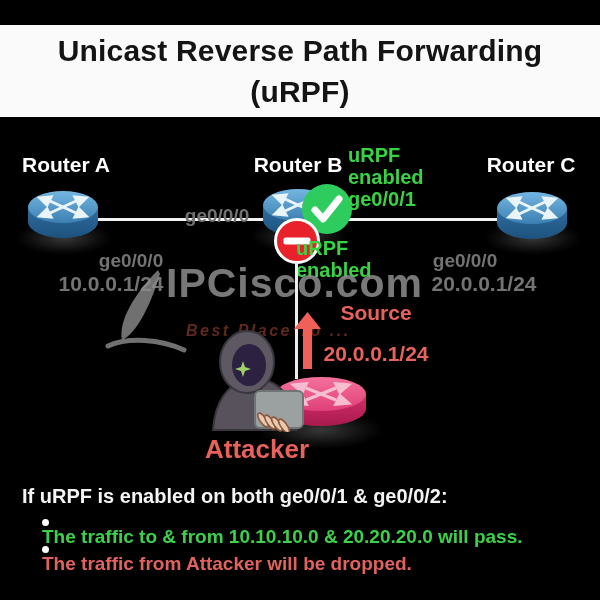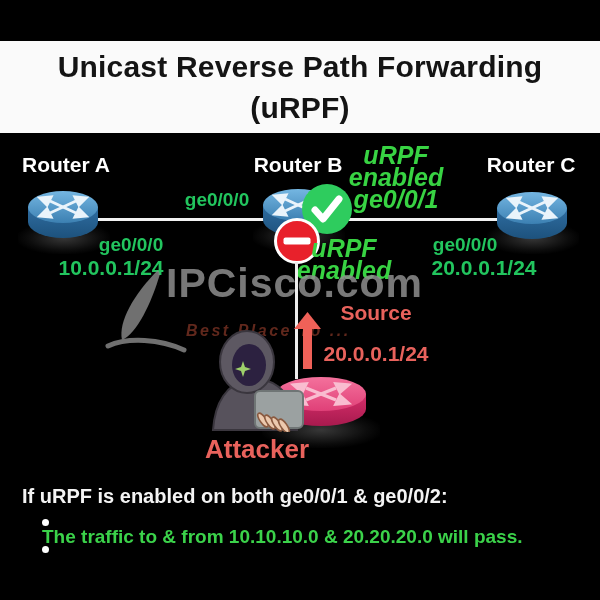--- a/index.html
+++ b/index.html
@@ -3,35 +3,35 @@
 <meta charset="utf-8">
 <style>
   html,body{margin:0;padding:0;background:#000;}
   .canvas{position:relative;width:600px;height:600px;background:#000;overflow:hidden;
           font-family:"Liberation Sans",sans-serif;font-weight:bold;}
   .abs{position:absolute;}
   .ctr{text-align:center;}
 
   
   .banner{top:25px;left:0;width:600px;height:92px;background:#fafafa;
-          display:flex;flex-direction:column;justify-content:center;align-items:center;margin-top:16px;}
+          display:flex;flex-direction:column;justify-content:center;align-items:center;}
   .banner .t{color:#141414;font-size:30px;line-height:41px;letter-spacing:.2px;}
 
   
   .hline{top:218px;left:95px;width:407px;height:3px;background:#f2f2f2;}
   .vline{top:262px;left:295px;width:3px;height:117px;background:#ededed;}
 
   
   .rlabel{color:#fff;font-size:21px;width:120px;}
-  .wtxt{color:#22c55e;}
+  .wtxt{color:#737373;margin-top:16px;}
   .port{font-size:19px;width:90px;}
   .ip{font-size:21px;width:130px;}
   .green{color:#38d343;}
   .salmon{color:#e8625c;}
-  .gblock{font-size:25px;line-height:22px;width:96px;text-align:center;font-style:italic;}
+  .gblock{font-size:20px;line-height:22px;width:96px;text-align:left;}
 
   
   .check-badge{top:184px;left:302px;width:50px;height:50px;border-radius:50%;background:#2ecc5e;}
   .deny-badge{top:218px;left:274px;width:46px;height:46px;border-radius:50%;
               background:#e8212b;border:3px solid #fff;box-sizing:border-box;}
   .deny-bar{position:absolute;left:50%;top:50%;transform:translate(-50%,-50%);
             width:27px;height:7px;border-radius:2px;background:#fff;}
 
   
   .shadow{background:radial-gradient(ellipse at center, rgba(85,85,85,.65) 0%, rgba(40,40,40,.3) 55%, transparent 75%);}
@@ -205,16 +205,17 @@
   <div class="abs salmon src2 ctr">20.0.0.1/24</div>
 
   <div class="abs foot-head">If uRPF is enabled on both ge0/0/1 &amp; ge0/0/2:</div>
   <div class="abs bullets">
     <div class="brow pass">
       <span class="dot"></span>
       <span>The traffic to &amp; from 10.10.10.0 &amp; 20.20.20.0 will pass.</span>
     </div>
     <div class="brow drop">
       <span class="dot"></span>
+      <span>The traffic from Attacker will be dropped.</span>
     </div>
   </div>
 
 </div>
 
 </body></html>

